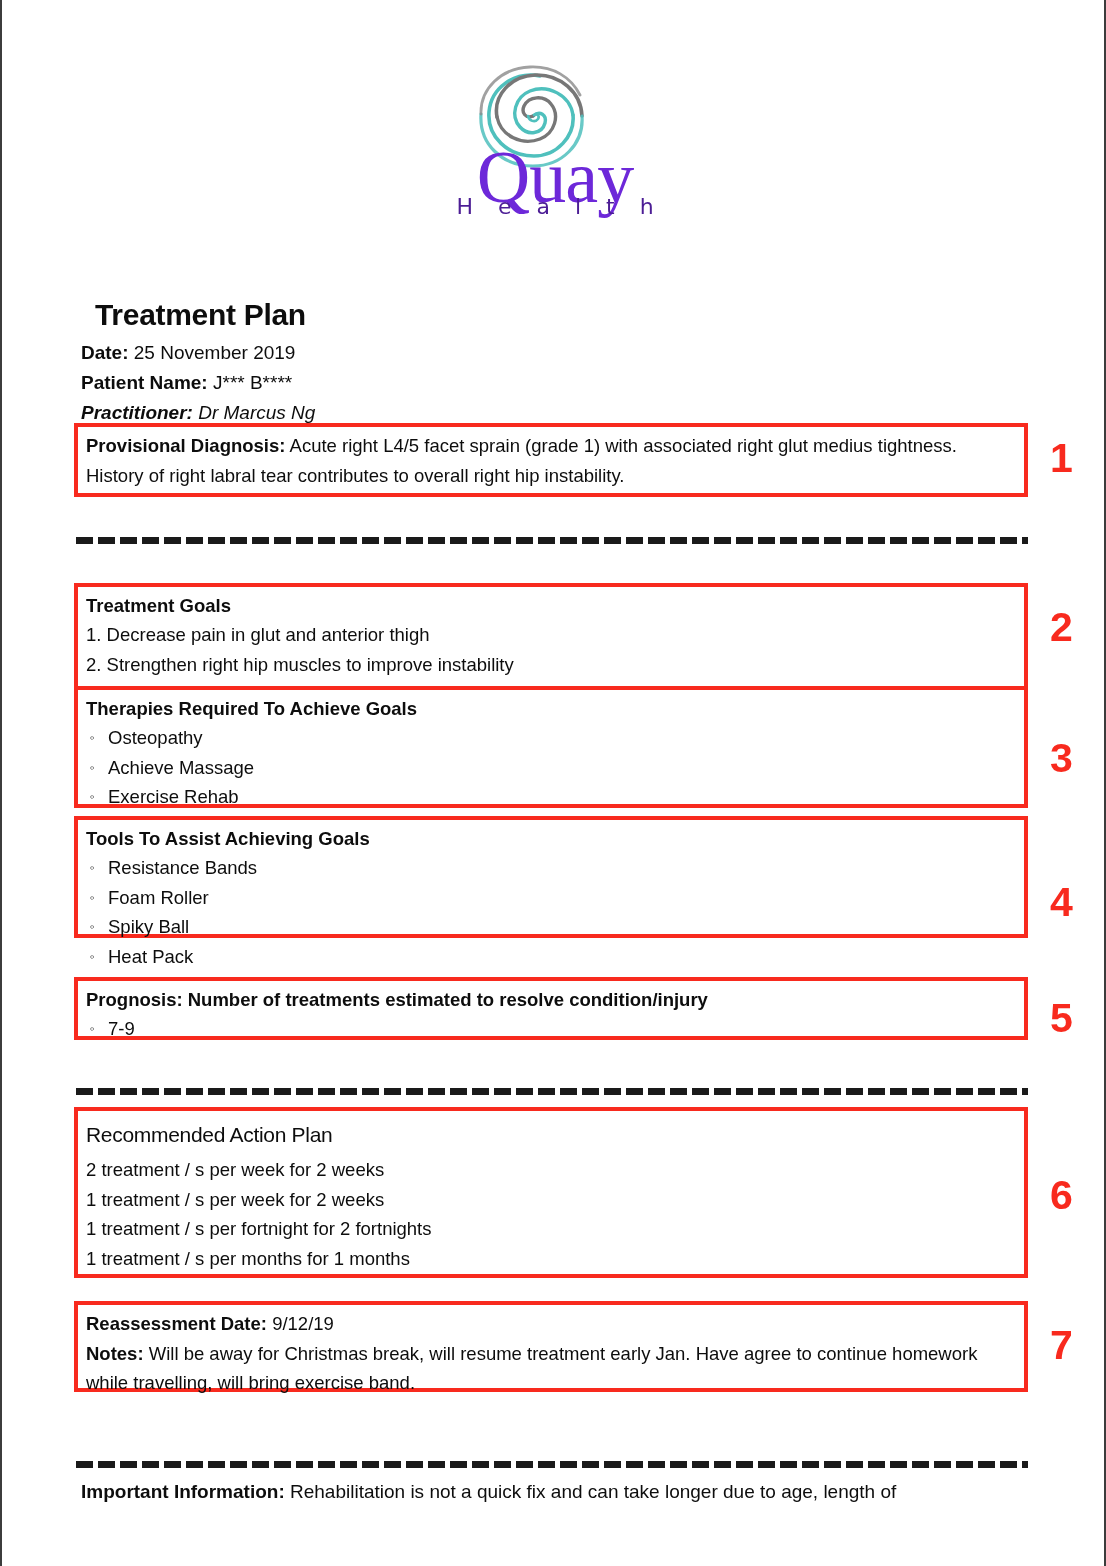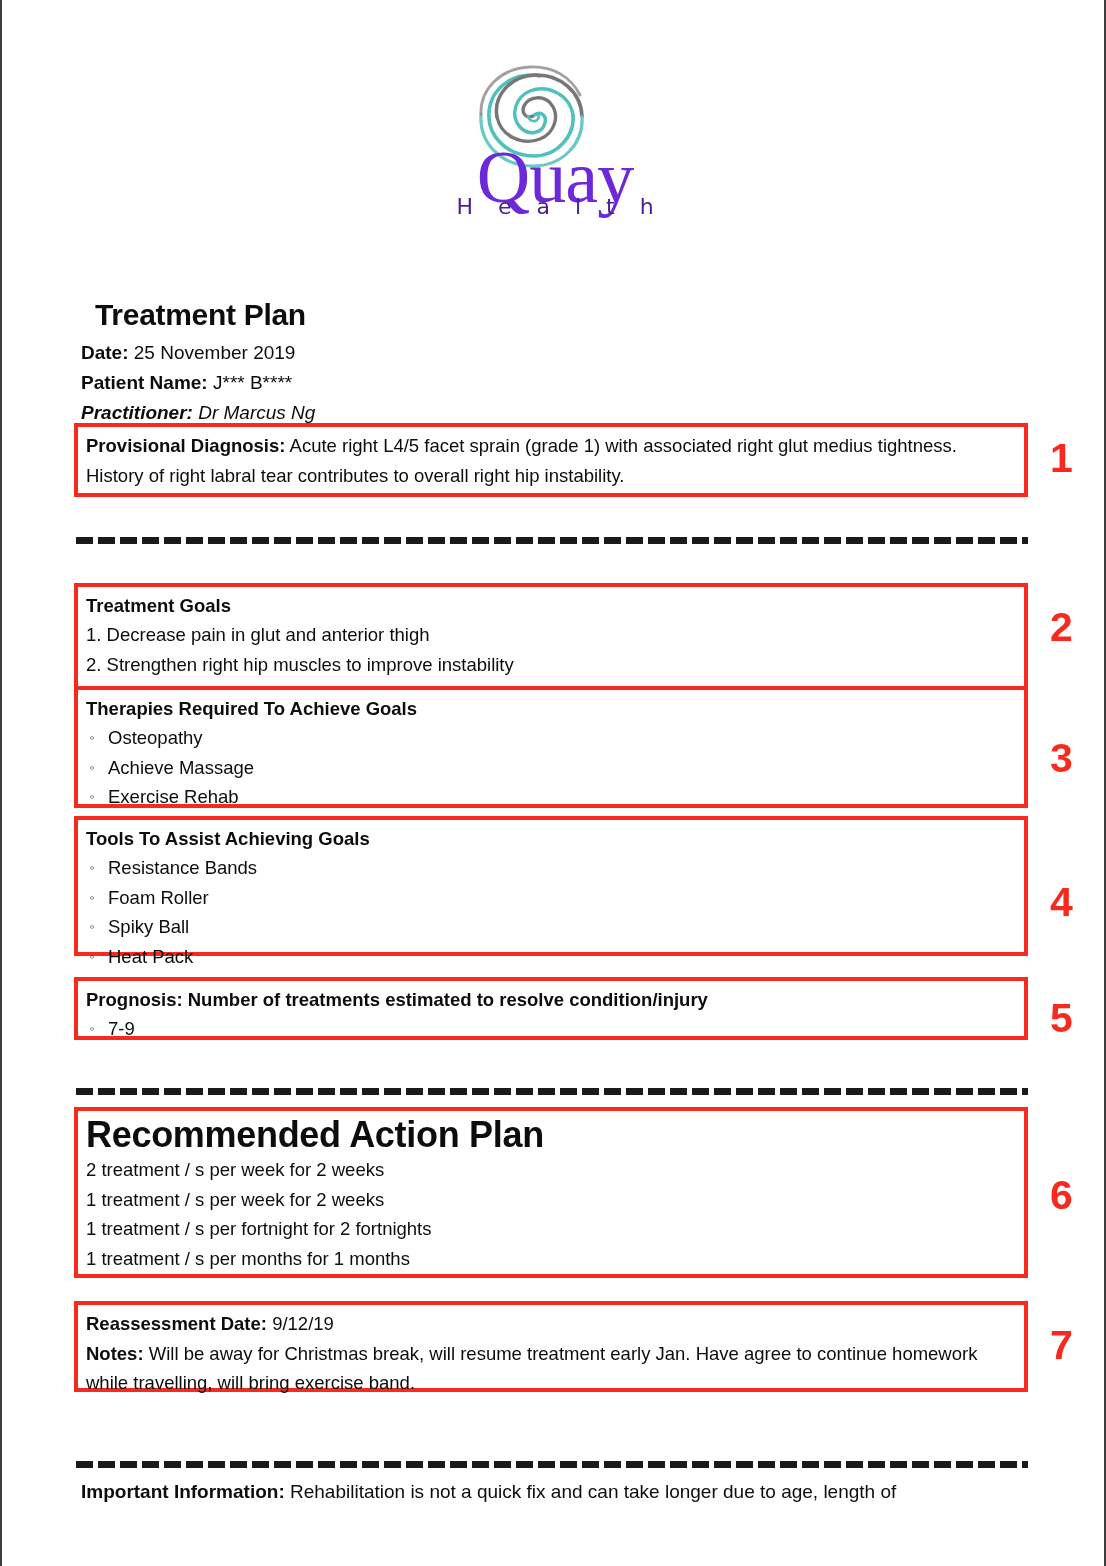--- a/index.html
+++ b/index.html
@@ -107,23 +107,23 @@
     white-space: nowrap;
   }
   .rbox .ln.wrap { white-space: normal; }
   .rbox .hd {
     font-size: 18.5px;
     line-height: 29px;
     font-weight: bold;
     padding-left: 6px;
   }
   .rbox .big-hd {
-    font-size: 36px;
+    font-size: 21px;
     line-height: 40px;
-    font-weight: bold;
+    font-weight: normal;
     padding-left: 6px;
     letter-spacing: -0.3px;
   }
   .rbox .bullet {
     font-size: 18.5px;
     line-height: 29.5px;
     padding-left: 28px;
     position: relative;
   }
   .rbox .bullet .bdot {
@@ -133,21 +133,21 @@
     font-size: 13px;
     line-height: 30px;
     color: #111;
   }
   .inner-pad { padding: 4px 8px 4px 2px; }
 
   
   #box-diagnosis   { left: 72px; top: 423px;  width: 954px; height: 74px; }
   #box-goals       { left: 72px; top: 556px;  width: 954px; height: 122px; margin-top: 27px; }
   #box-therapies   { left: 72px; top: 686px;  width: 954px; height: 122px; }
-  #box-tools       { left: 72px; top: 816px;  width: 954px; height: 140px; }
+  #box-tools       { left: 72px; top: 816px;  width: 954px; height: 122px; }
   #box-prognosis   { left: 72px; top: 977px;  width: 954px; height: 63px; }
   #box-action      { left: 72px; top: 1107px; width: 954px; height: 171px; }
   #box-notes       { left: 72px; top: 1301px; width: 954px; height: 91px; }
 
   
   .dash-sep {
     position: absolute;
     left: 74px;
     width: 952px;
     height: 7px;

